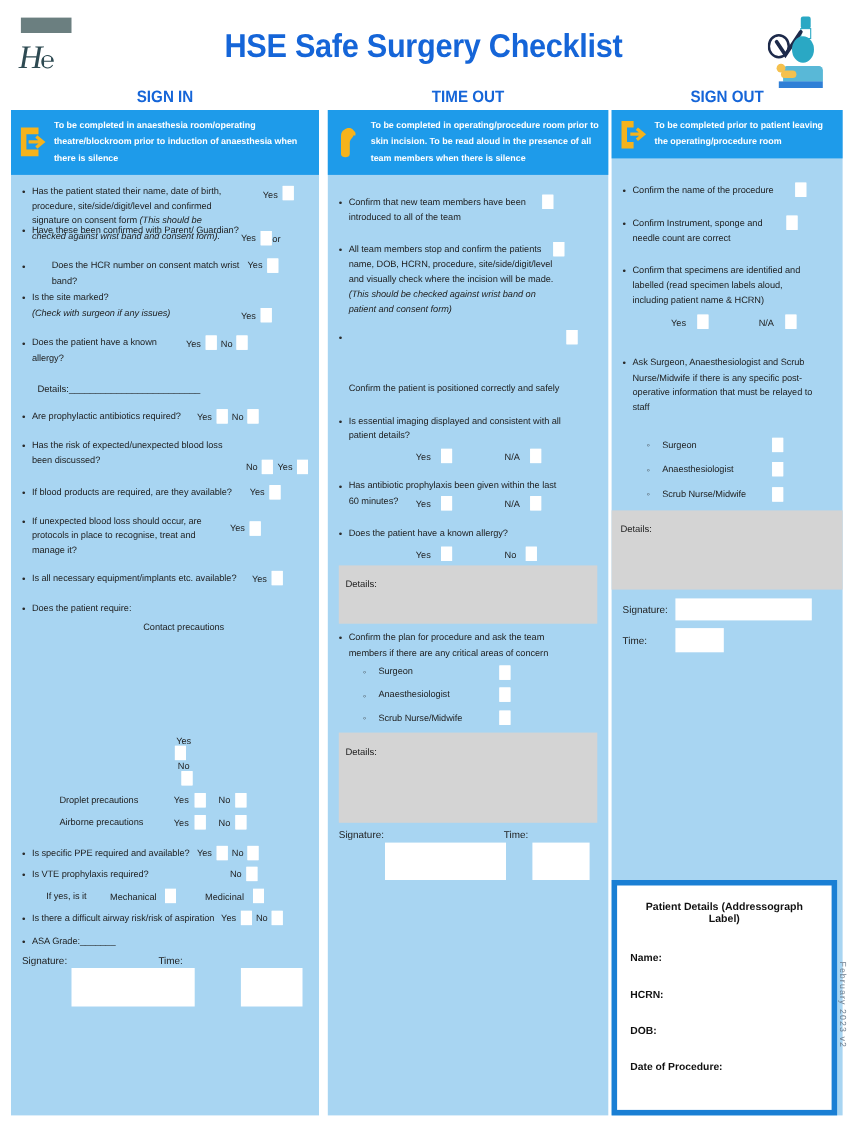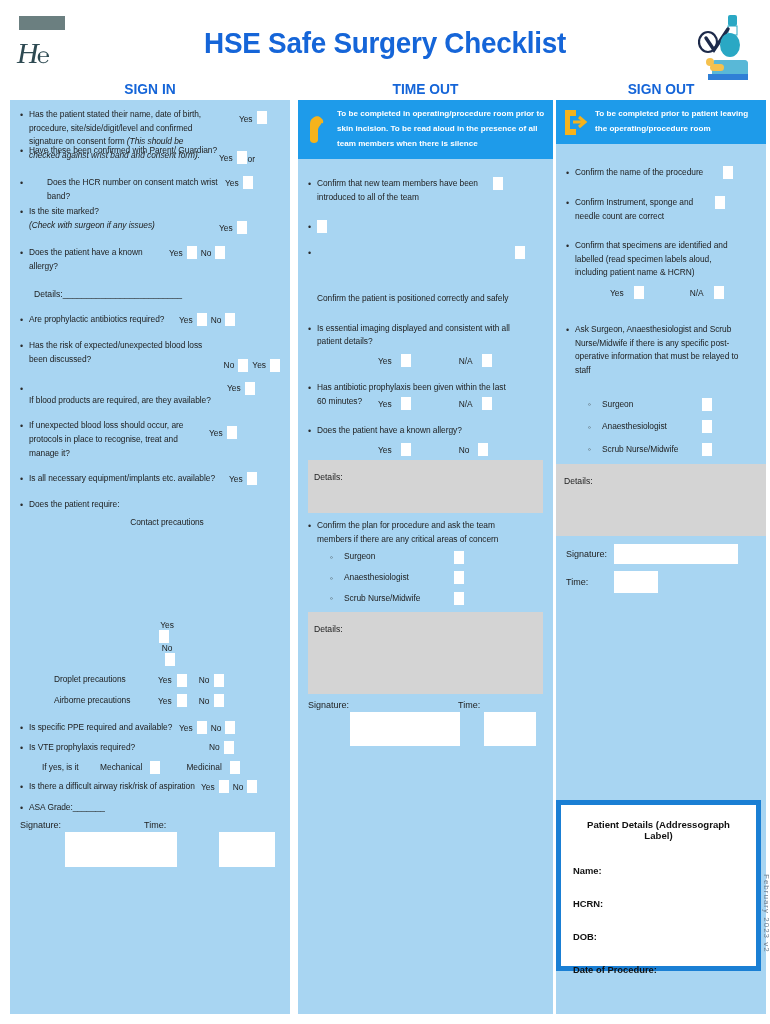--- a/index.html
+++ b/index.html
@@ -71,21 +71,21 @@
   .free-line { font-size:8.6px; color:#1d1d1d; }
 
   .details-box {
     background:#d4d4d4; padding:12px 6px; font-size:8.6px; color:#1d1d1d;
     margin:4px 0 6px 0;
   }
   .sig-lbl { font-size:9px; color:#1d1d1d; }
   .sig-field { background:#ffffff; height:20px; }
 
   .patient-card {
-    position:absolute; left:556px; top:800px; width:205px; height:171px;
+    position:absolute; left:556px; top:800px; width:205px; height:214px;
     background:#1a7fd4; padding:5px;
   }
   .patient-inner { background:#ffffff; width:100%; height:100%; padding:14px 12px; }
   .pc-title { font-size:9.6px; font-weight:bold; color:#111; text-align:center; margin-bottom:24px; }
   .pc-field { font-size:9.4px; font-weight:bold; color:#111; margin-bottom:22px; }
 
   .version-stamp {
     position:absolute; right:-1px; top:874px;
     font-size:8px; color:#6f7f8f; letter-spacing:1px;
     writing-mode: vertical-rl;
@@ -119,20 +119,29 @@
       <circle cx="12" cy="50" r="4" fill="#f5c14e"></circle>
       <rect x="10" y="62" width="40" height="6" fill="#2f7fd6"></rect>
     </svg>
   </div>
 
   <div class="col-head ch1">SIGN IN</div>
   <div class="col-head ch2">TIME OUT</div>
   <div class="col-head ch3">SIGN OUT</div>
 
   <div class="col col-1">
+    <div class="banner">
+      <span class="banner-icon">
+        <svg viewBox="0 0 26 30" width="26" height="30">
+          <path d="M3 2 h16 v6 h-11 v14 h11 v6 h-16 z" fill="#f5b31c"></path>
+          <path d="M10 15 h12 M17 10 l6 5 l-6 5" stroke="#f5b31c" stroke-width="3" fill="none"></path>
+        </svg>
+      </span>
+      <span class="btxt">To be completed in anaesthesia room/operating theatre/blockroom prior to induction of anaesthesia when there is silence</span>
+    </div>
 
     <div class="body-area">
 
       <div class="row">
         <span class="bullet">•</span>
         <span class="qtext" style="max-width:176px;"><span>Has the patient stated their name, date of birth, procedure, site/side/digit/level and confirmed signature on consent form </span><i>(This should be checked against wrist band and consent form).</i></span>
         <span style="flex:0 0 62px; text-align:right;">
           <span class="anslbl">Yes</span>
           <span class="cb"></span>
           <div style="margin-top:22px; margin-right:12px;"><span class="anslbl">or</span></div>
@@ -205,21 +214,21 @@
       <div style="display:flex; justify-content:flex-end; gap:4px; align-items:center; margin-top:-10px;">
         <span class="anslbl">No</span>
         <span class="cb"></span>
         <span class="anslbl">Yes</span>
         <span class="cb"></span>
       </div>
       <div class="spacer-md"></div>
 
       <div class="row">
         <span class="bullet">•</span>
-        <span class="qtext" style="max-width:198px;margin-top:12px;">If blood products are required, are they available?</span>
+        <span class="qtext" style="max-width:198px;">If blood products are required, are they available?</span>
         <span class="ansgrp">
           <span class="anslbl">Yes</span>
           <span class="cb"></span>
         </span>
       </div>
       <div class="spacer-md"></div>
 
       <div class="row">
         <span class="bullet">•</span>
         <span class="qtext" style="max-width:180px;">If unexpected blood loss should occur, are protocols in place to recognise, treat and manage it?</span>
@@ -343,20 +352,21 @@
 
       <div class="row">
         <span class="bullet">•</span>
         <span class="qtext" style="max-width:176px;">Confirm that new team members have been introduced to all of the team</span>
         <span class="cb"></span>
       </div>
       <div class="spacer-lg"></div>
 
       <div class="row">
         <span class="bullet">•</span>
+        <span class="qtext" style="max-width:186px;"><span>All team members stop and confirm the patients name, DOB, HCRN, procedure, site/side/digit/level and visually check where the incision will be made. </span><i>(This should be checked against wrist band on patient and consent form)</i></span>
         <span class="cb"></span>
       </div>
       <div class="spacer-md"></div>
 
       <div class="row">
         <span class="bullet">•</span>
         <span class="qtext" style="max-width:198px;margin-top:46px;">Confirm the patient is positioned correctly and safely</span>
         <span class="cb"></span>
       </div>
       <div class="spacer-lg"></div>

